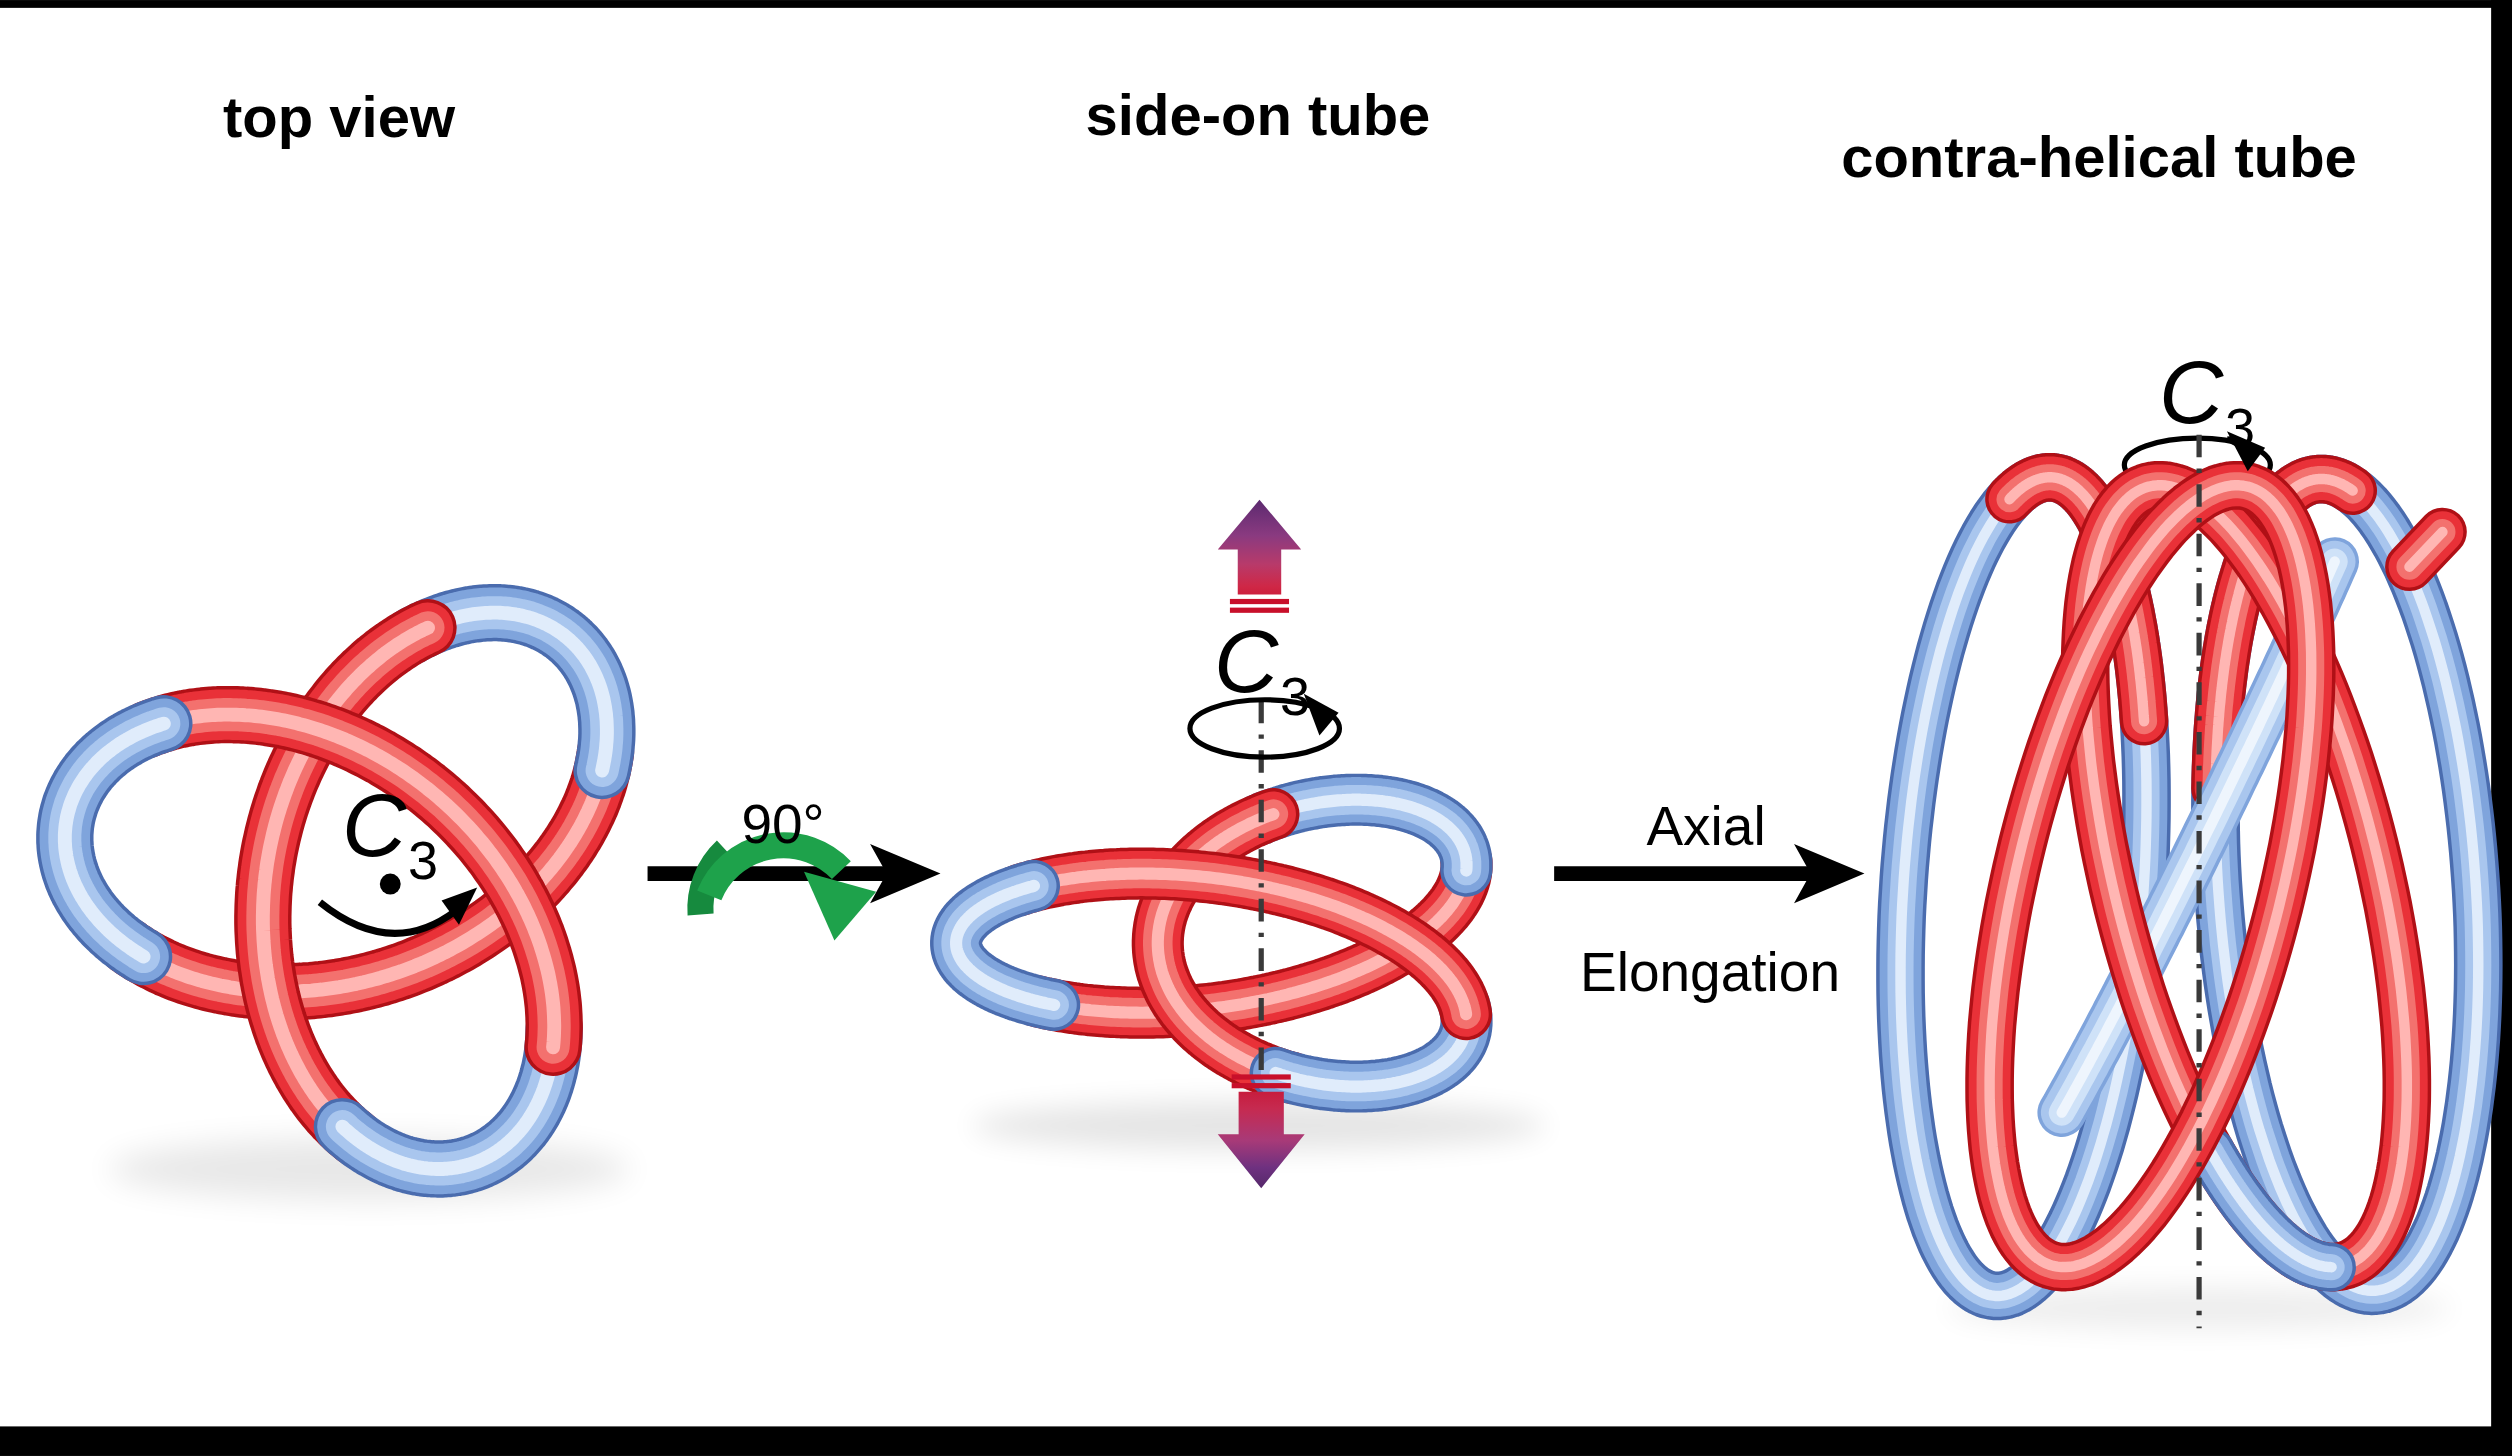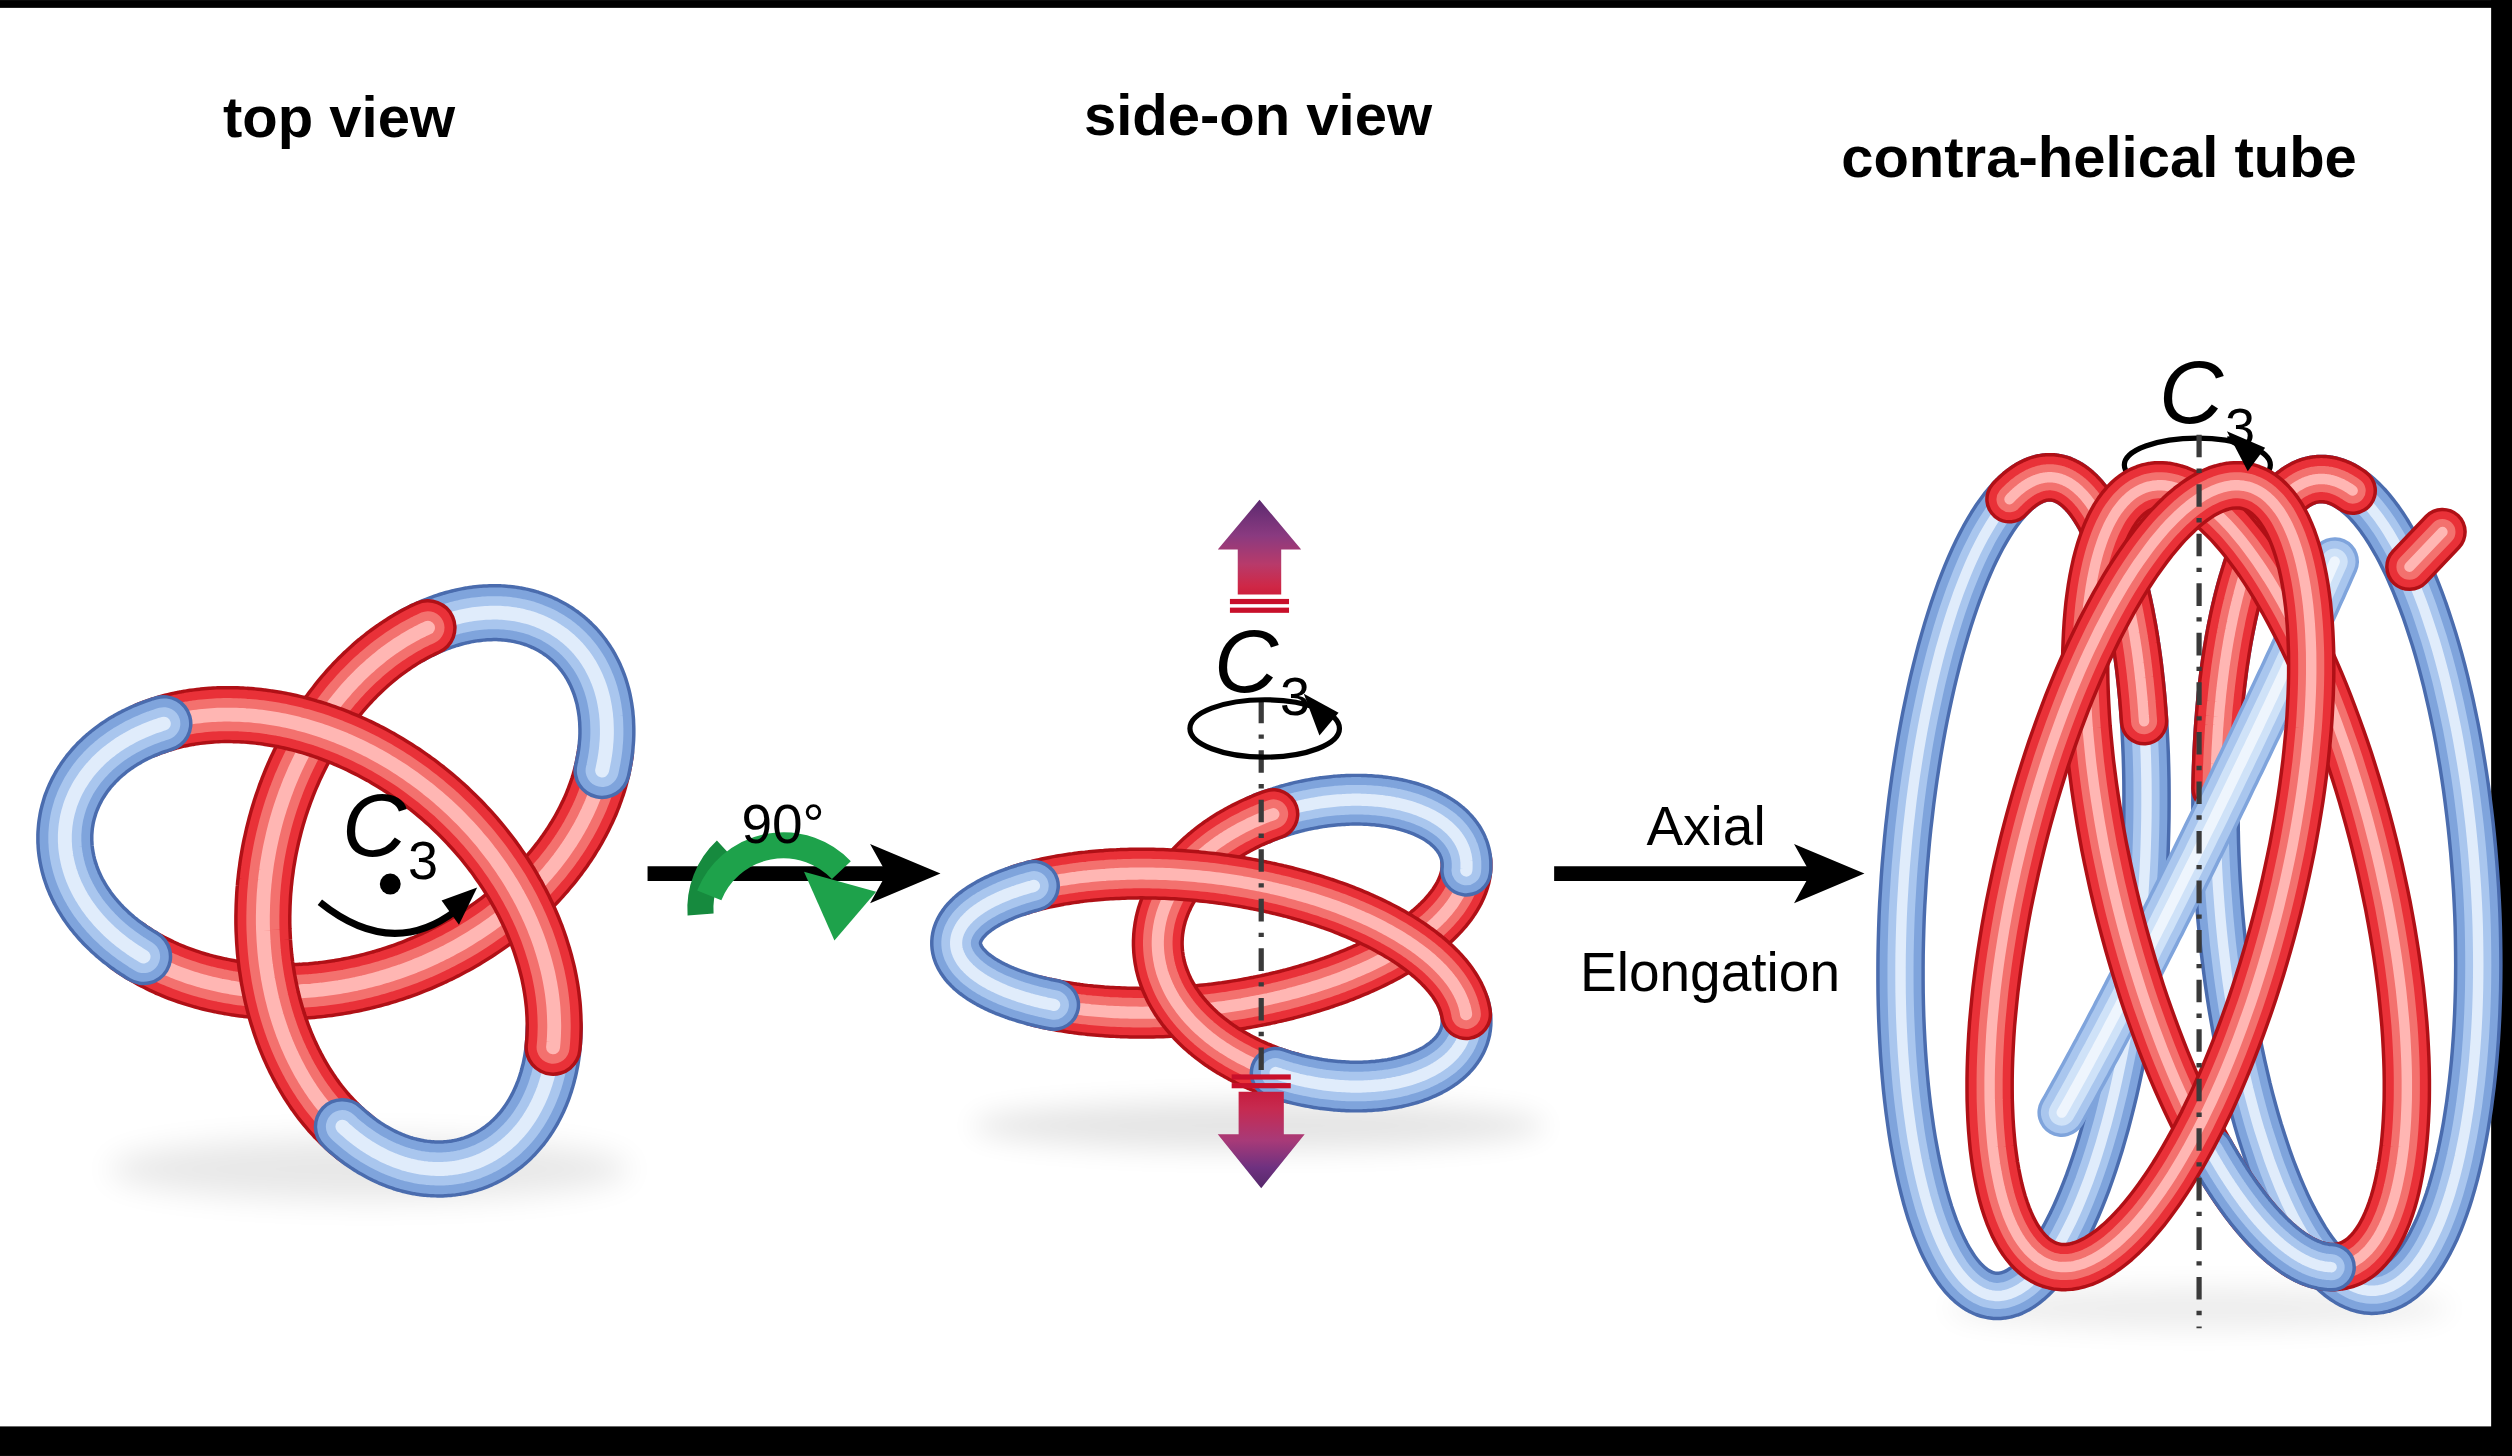--- a/index.html
+++ b/index.html
@@ -181,21 +181,21 @@
         <path d="M 2772.0 652.0 L 2810.0 612.0" fill="none" stroke="#ffb6b3" stroke-width="12" stroke-linecap="round" stroke-linejoin="round"></path>
       </g>
 
   <g>
     <line x1="2530" y1="500" x2="2530" y2="1528" stroke-width="6" stroke-dasharray="26 13 5 13" stroke="#3a3a3a"></line>
     <polygon points="2562,496 2606,515 2586,542" fill="#000"></polygon>
   </g>
 </svg>
 
 <div class="txt title" style="left:339px;top:116px;">top view</div>
-<div class="txt title" style="left:1258px;top:114px;">side-on view</div>
+<div class="txt title" style="left:1258px;top:114px;">side-on tube</div>
 <div class="txt title" style="left:2099px;top:156px;text-align:right;">contra-helical tube</div>
 
 <div class="txt anno" style="left:783px;top:824px;text-align:center;">90°</div>
 <div class="txt anno" style="left:1706px;top:826px;text-align:right;">Axial</div>
 <div class="txt anno" style="left:1710px;top:960px;margin-top:12px;">Elongation</div>
 
 <div class="txt c3" style="left:390px;top:825px;">
   <span class="c3c">C</span><span class="c3s">3</span>
 </div>
 <div class="txt c3" style="left:1262px;top:661px;">

